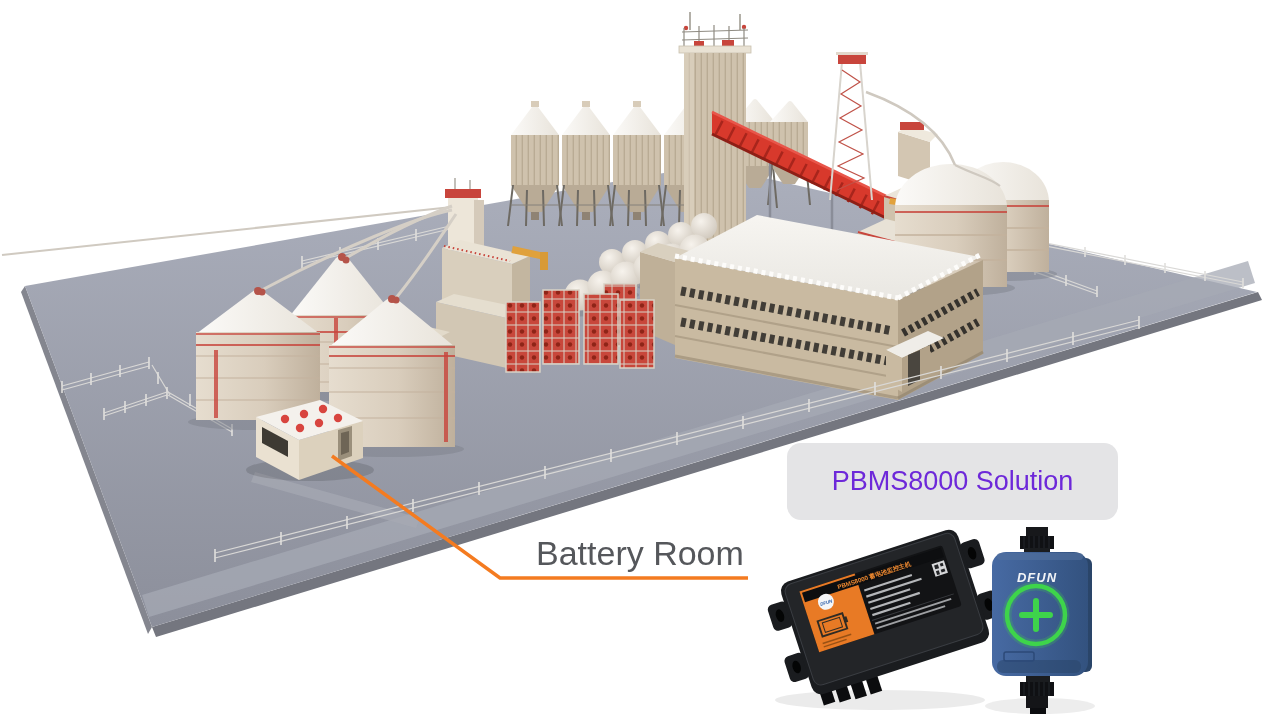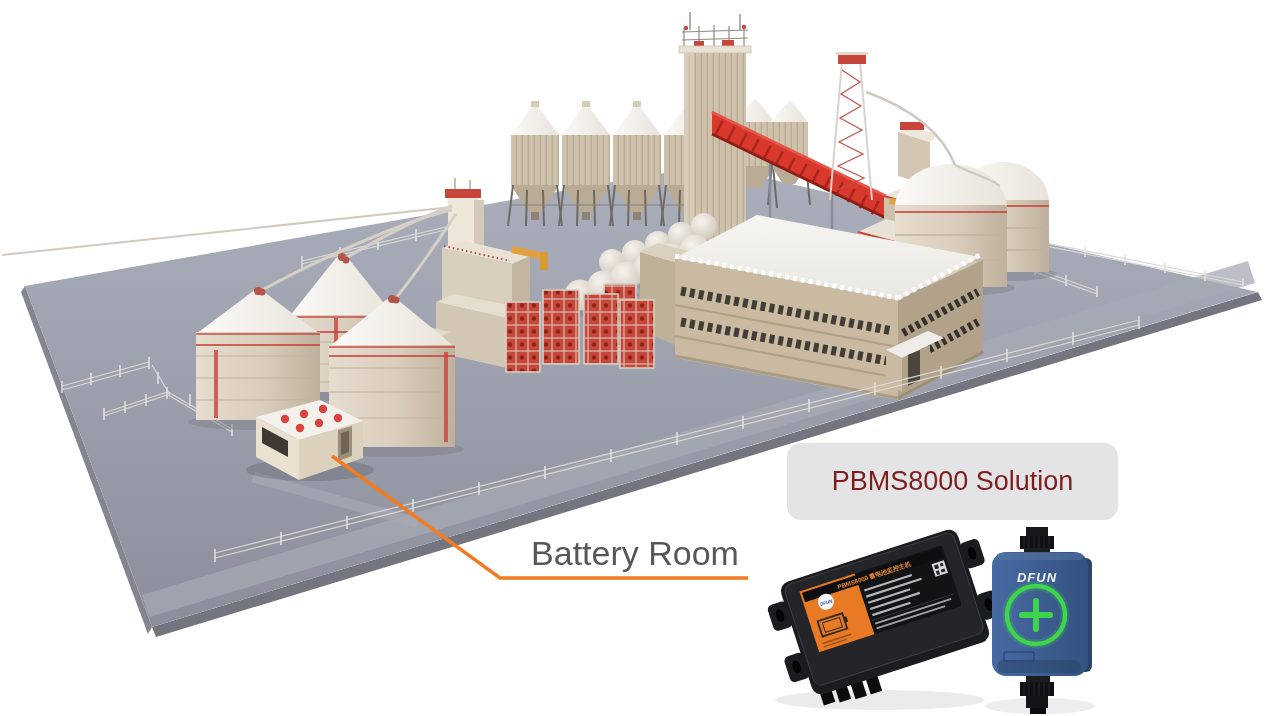--- a/index.html
+++ b/index.html
@@ -1,24 +1,24 @@
 <!DOCTYPE html>
 <html><head>
 <meta charset="utf-8">
 <style>
   html,body{margin:0;padding:0;background:#ffffff;font-family:"Liberation Sans",sans-serif;}
   .stage{position:relative;width:1277px;height:716px;overflow:hidden;background:#ffffff;}
   .stage svg{position:absolute;left:0;top:0;}
   .callout-box{
     position:absolute;left:787px;top:443px;width:331px;height:77px;
     background:#E4E4E6;border-radius:14px;display:flex;flex-direction:column;
-    justify-content:center;align-items:center;color:#7f1d1d;font-size:27px;line-height:33px;
+    justify-content:center;align-items:center;color:#6d28d9;font-size:27px;line-height:33px;
   }
   .room-label{
-    position:absolute;left:520px;top:534px;width:230px;text-align:center;
+    position:absolute;left:536px;top:534px;width:230px;text-align:left;
     color:#55575B;font-size:34px;line-height:38px;white-space:nowrap;
   }
   text{font-family:"Liberation Sans",sans-serif;}
 </style>
 </head>
 <body>
 
 <div class="stage">
 <svg width="1277" height="716" viewBox="0 0 1277 716">
   <defs>

